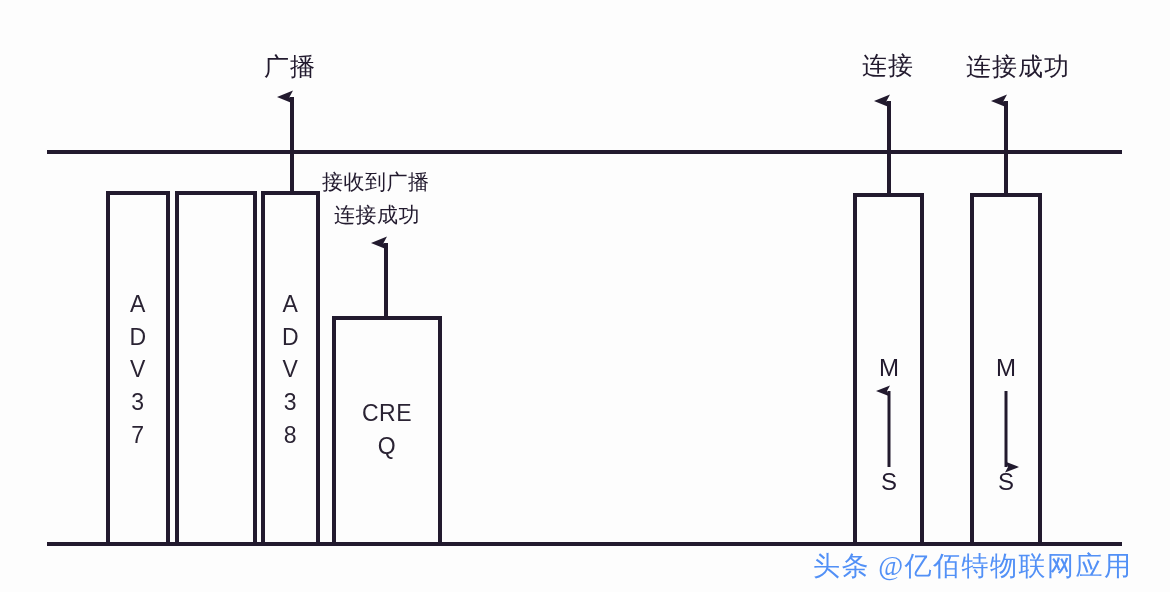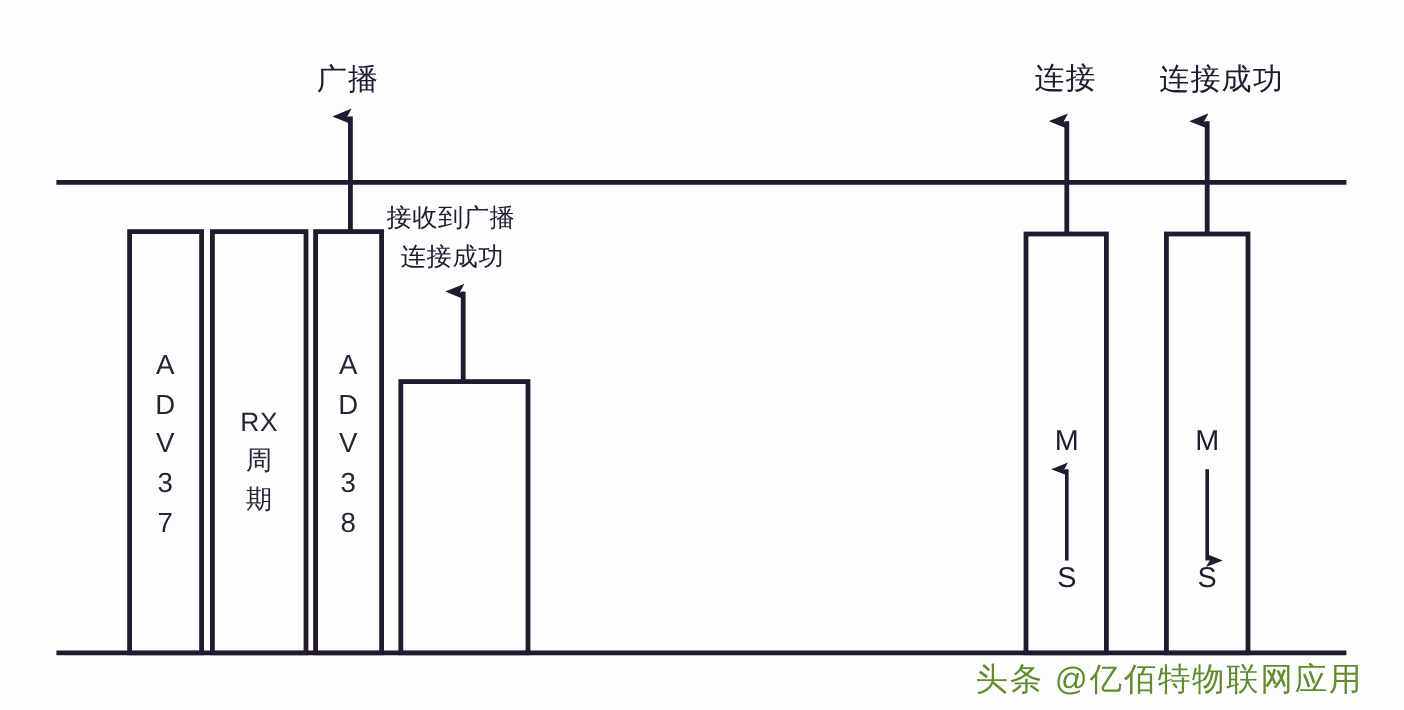--- a/index.html
+++ b/index.html
@@ -56,25 +56,26 @@
   }
   .ms-letter {
     position: absolute;
     color: #221a2e;
     font-size: 24px;
     text-align: center;
     width: 40px;
   }
   .watermark {
     position: absolute;
-    color: #4d7c0f;
+    color: #3b82f6;
     font-size: 27px;
     letter-spacing: 1.5px;
     opacity: 0.88;
     white-space: pre;
+    font-family: Liberation Serif, serif;
   }
 </style>
 </head>
 <body>
 
 <div id="stage">
 
   <svg class="diagram" viewBox="0 0 1170 592">
     <defs>
       <marker id="arrowUp" markerWidth="14" markerHeight="16" refX="7" refY="15" orient="auto-start-reverse" markerUnits="userSpaceOnUse">
@@ -120,30 +121,29 @@
 
   <div class="lbl lbl-top" style="left:966px; top:50px;">连接成功</div>
   <div class="lbl lbl-note" style="left:334px; top:202px;">连接成功</div>
 
   <div class="boxtext" style="left:108px; top:288px; width:60px;">A
 D
 V
 3
 7</div>
 
-  <div class="boxtext narrow" style="left:177px; top:336px; width:78px;">RX
-周
-期</div>
 
   <div class="boxtext" style="left:263px; top:288px; width:55px;">A
 D
 V
 3
 8</div>
 
+  <div class="boxtext" style="left:334px; top:397px; width:106px;">CRE
+Q</div>
 
   <div class="ms-letter" style="left:869px; top:354px;">M</div>
   <div class="ms-letter" style="left:869px; top:468px;">S</div>
 
   <div class="ms-letter" style="left:986px; top:354px;">M</div>
   <div class="ms-letter" style="left:986px; top:468px;">S</div>
 
   <div class="watermark" style="left:813px; top:548px;">头条 @亿佰特物联网应用</div>
 
 </div>

